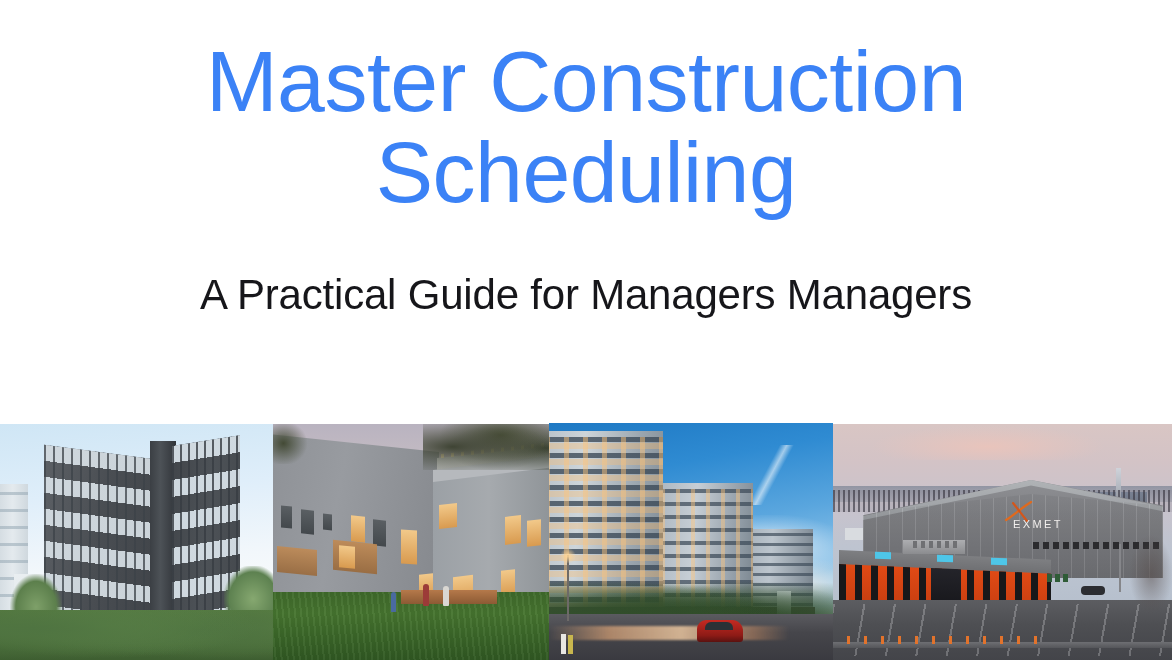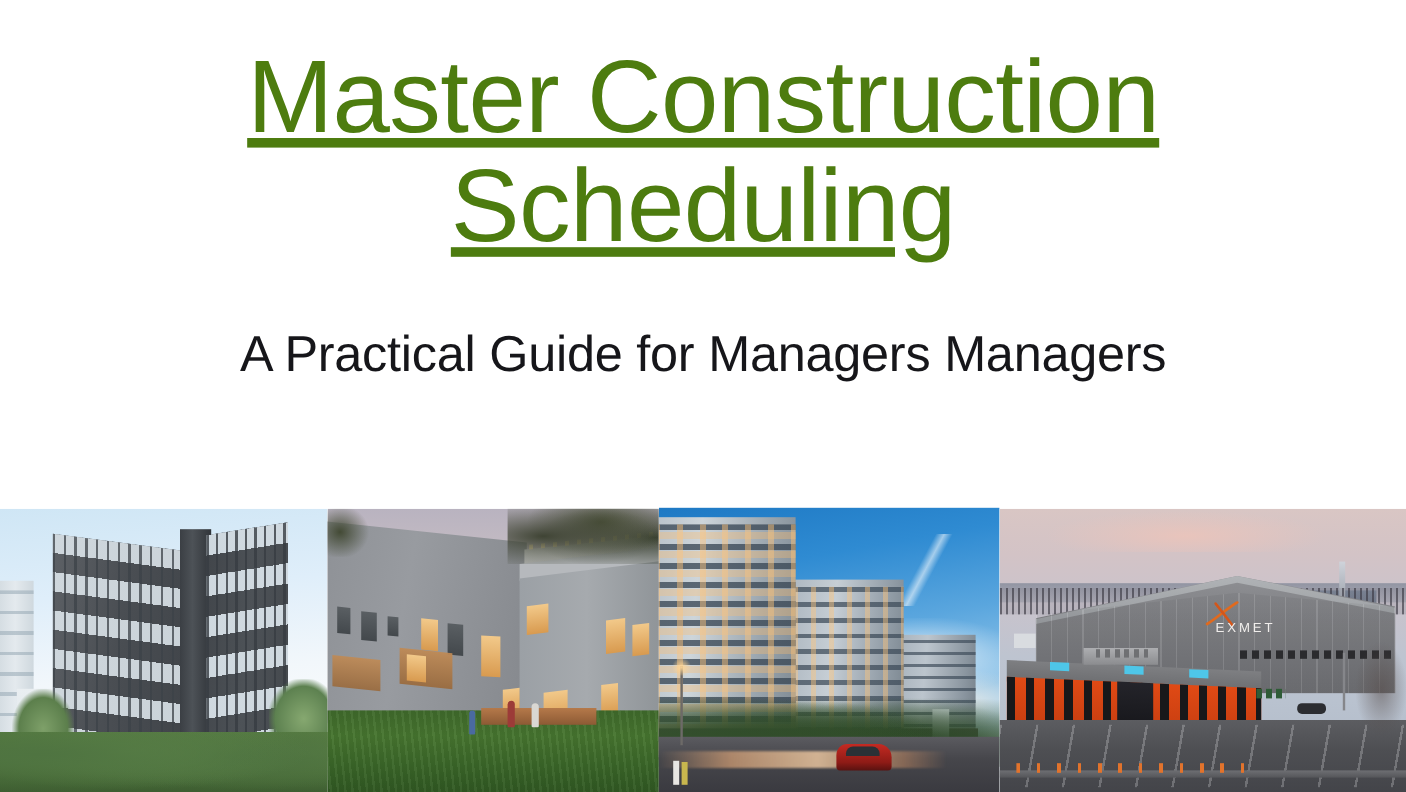--- a/index.html
+++ b/index.html
@@ -29,25 +29,24 @@
     top: 36px;
     width: 1172px;
     text-align: center;
   }
   .doc-title {
     font-family: "Liberation Sans", sans-serif;
     font-size: 86px;
     line-height: 1.06;
     font-weight: 400;
     letter-spacing: -0.5px;
-    color: #4d7c0f;
+    color: #3b82f6;
     margin: 0;
     padding: 0;
     white-space: pre-line;
-    text-decoration: underline;
   }
   .doc-subtitle {
     font-family: "Liberation Sans", sans-serif;
     font-size: 42px;
     line-height: 1.2;
     font-weight: 400;
     letter-spacing: -0.2px;
     color: #16161a;
     margin: 0;
     padding: 0;

